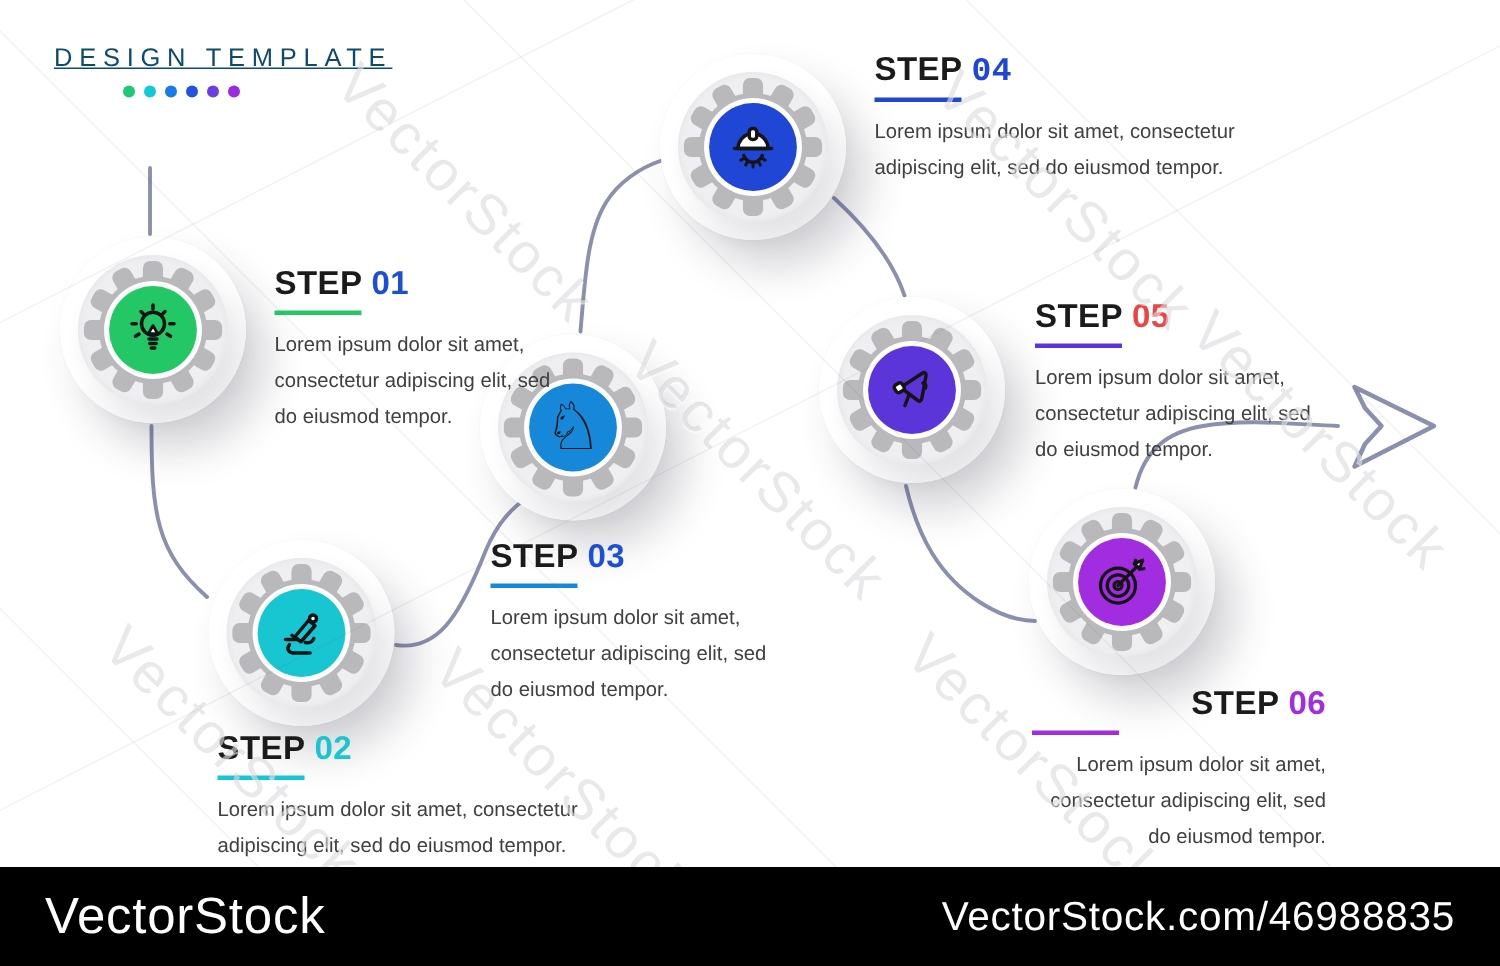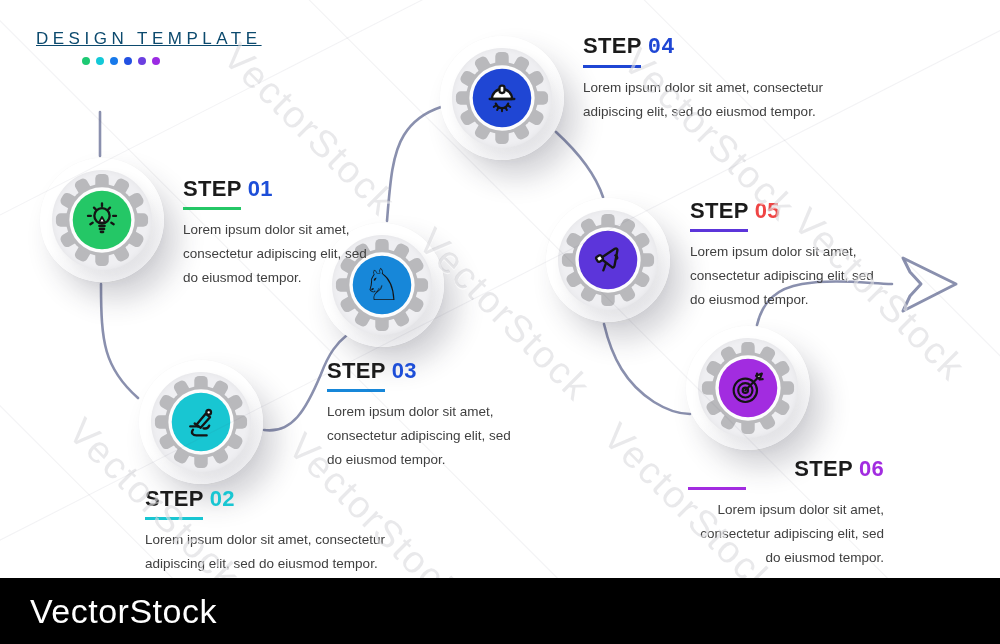--- a/index.html
+++ b/index.html
@@ -367,15 +367,16 @@
 
   <div class="wline" style="left:-80px;top:-60px;transform:rotate(45deg);"></div>
   <div class="wline" style="left:225px;top:-85px;transform:rotate(45deg);"></div>
   <div class="wline" style="left:525px;top:-120px;transform:rotate(45deg);"></div>
   <div class="wline" style="left:-150px;top:255px;transform:rotate(45deg);"></div>
   <div class="wline" style="left:-60px;top:245px;transform:rotate(-27deg);"></div>
   <div class="wline" style="left:-40px;top:560px;transform:rotate(-27deg);"></div>
 
   <div class="footer">
     <div class="logo">VectorStock</div>
+    <div class="credit">VectorStock.com/46988835</div>
   </div>
 
 </div>
 
 </body></html>

